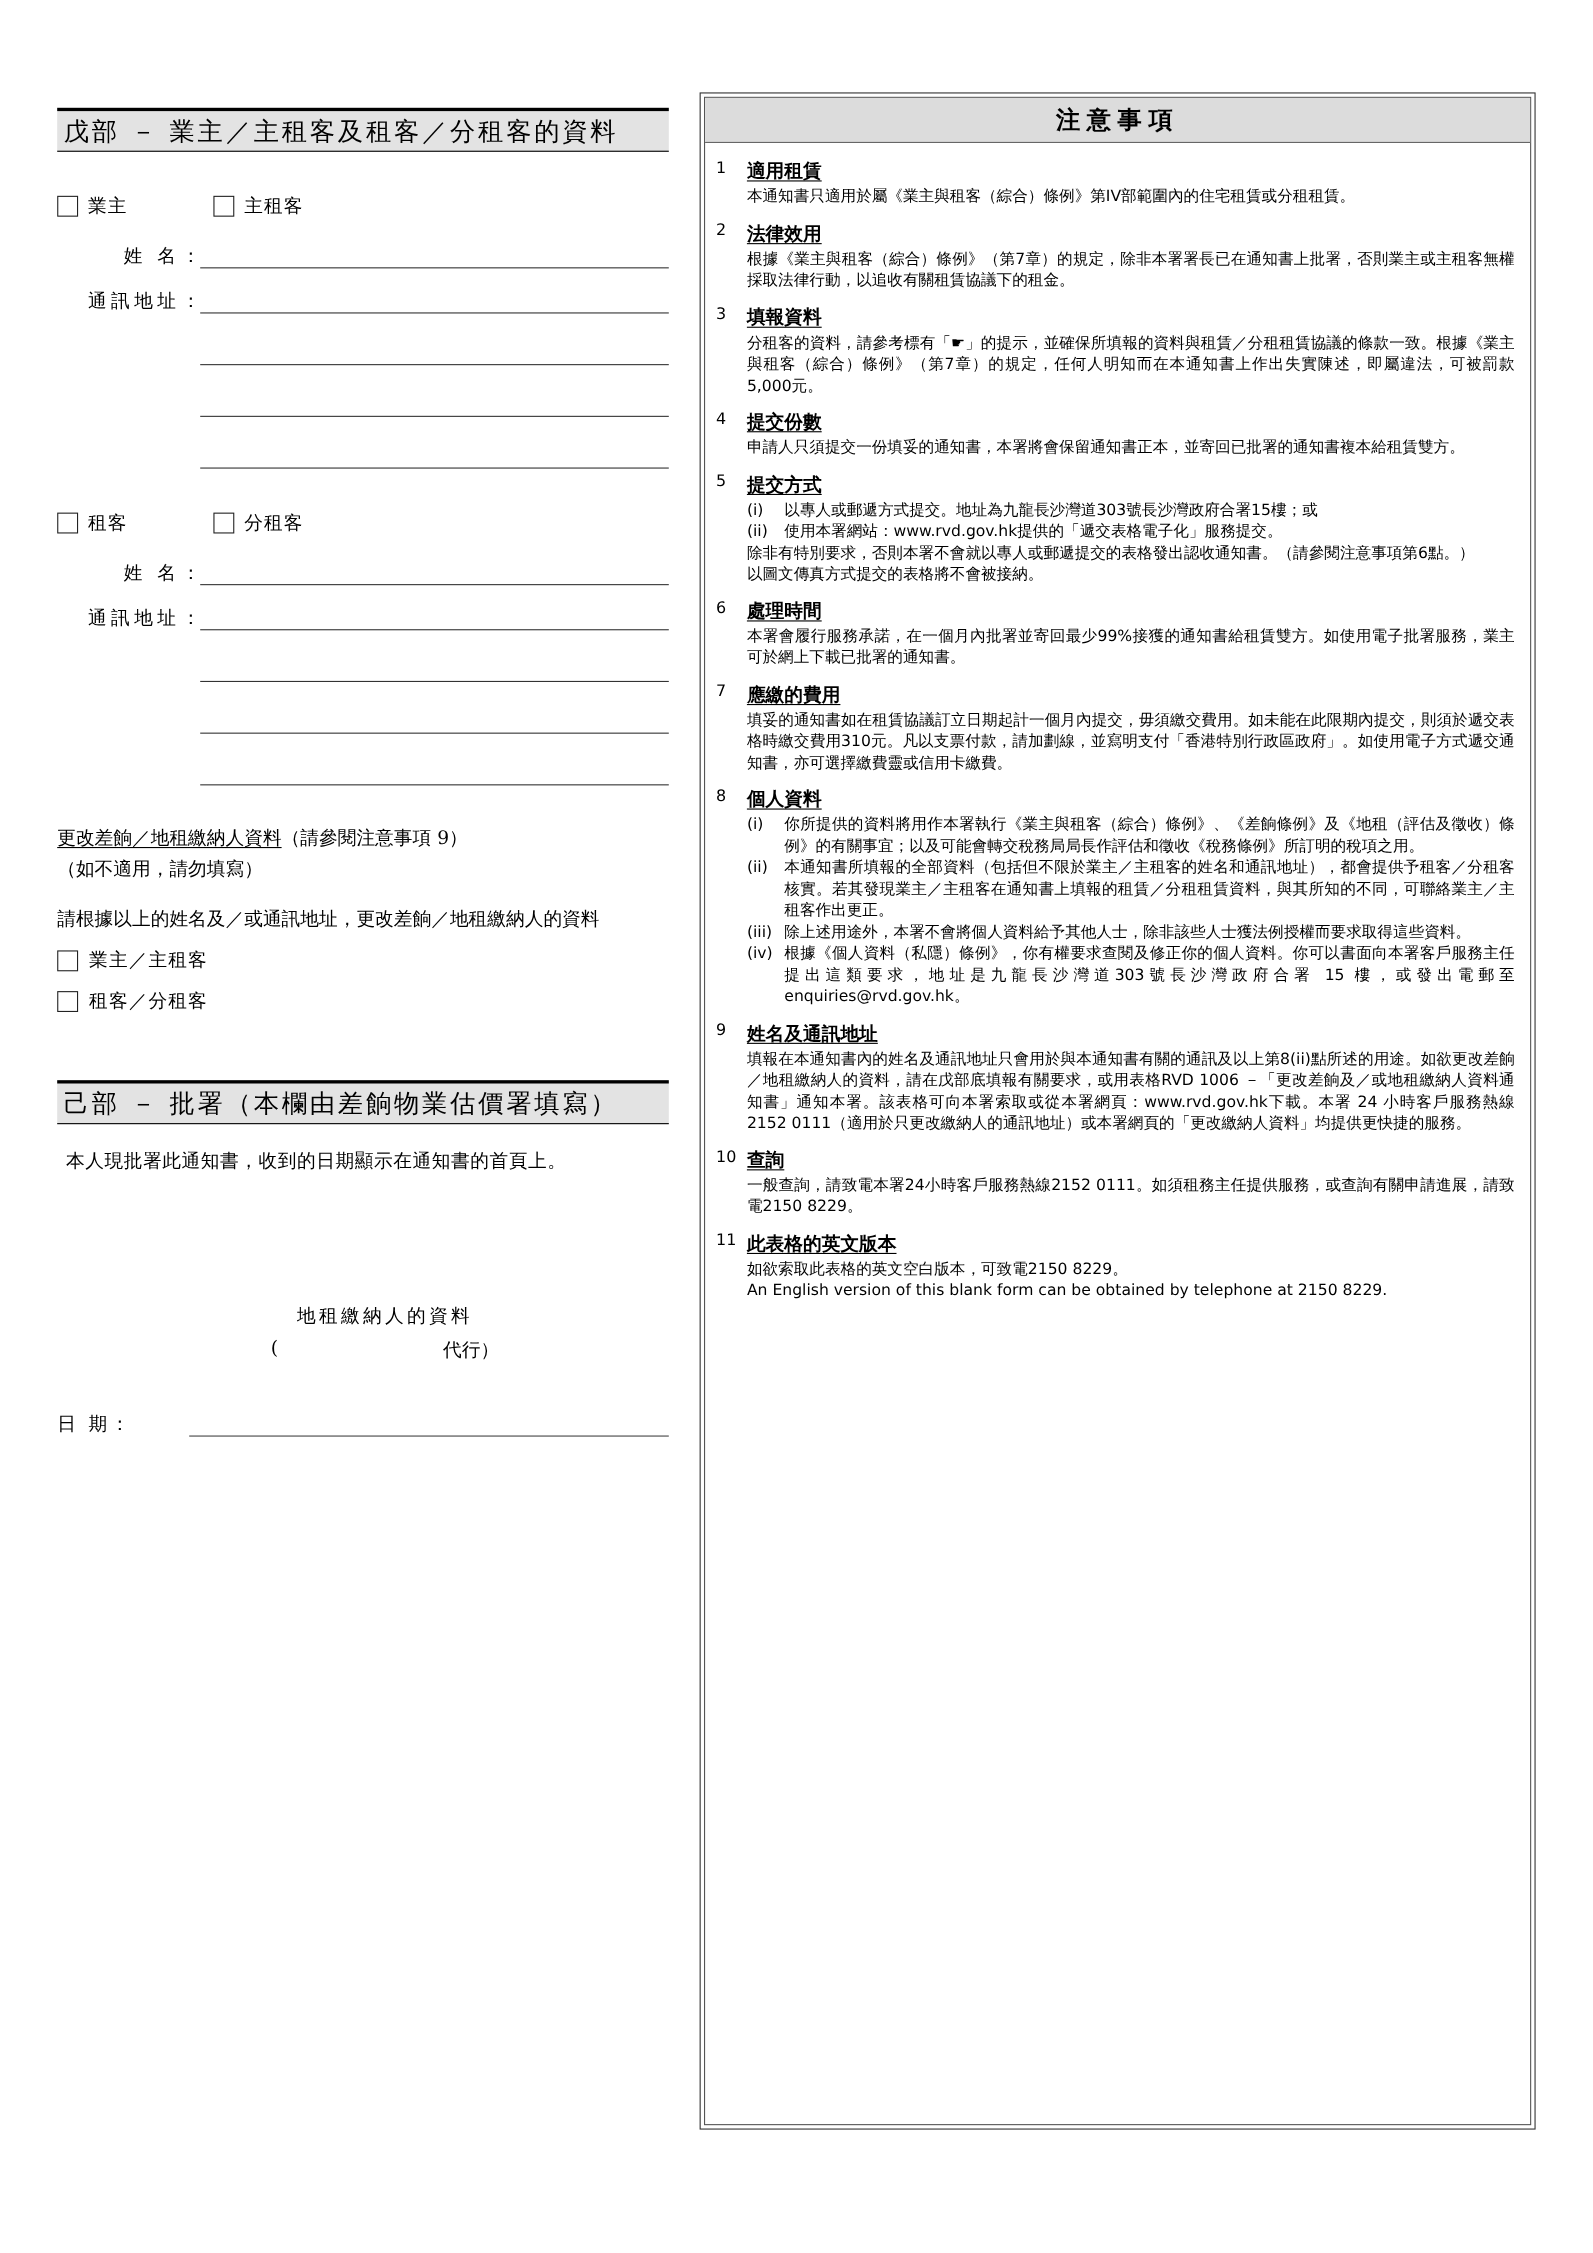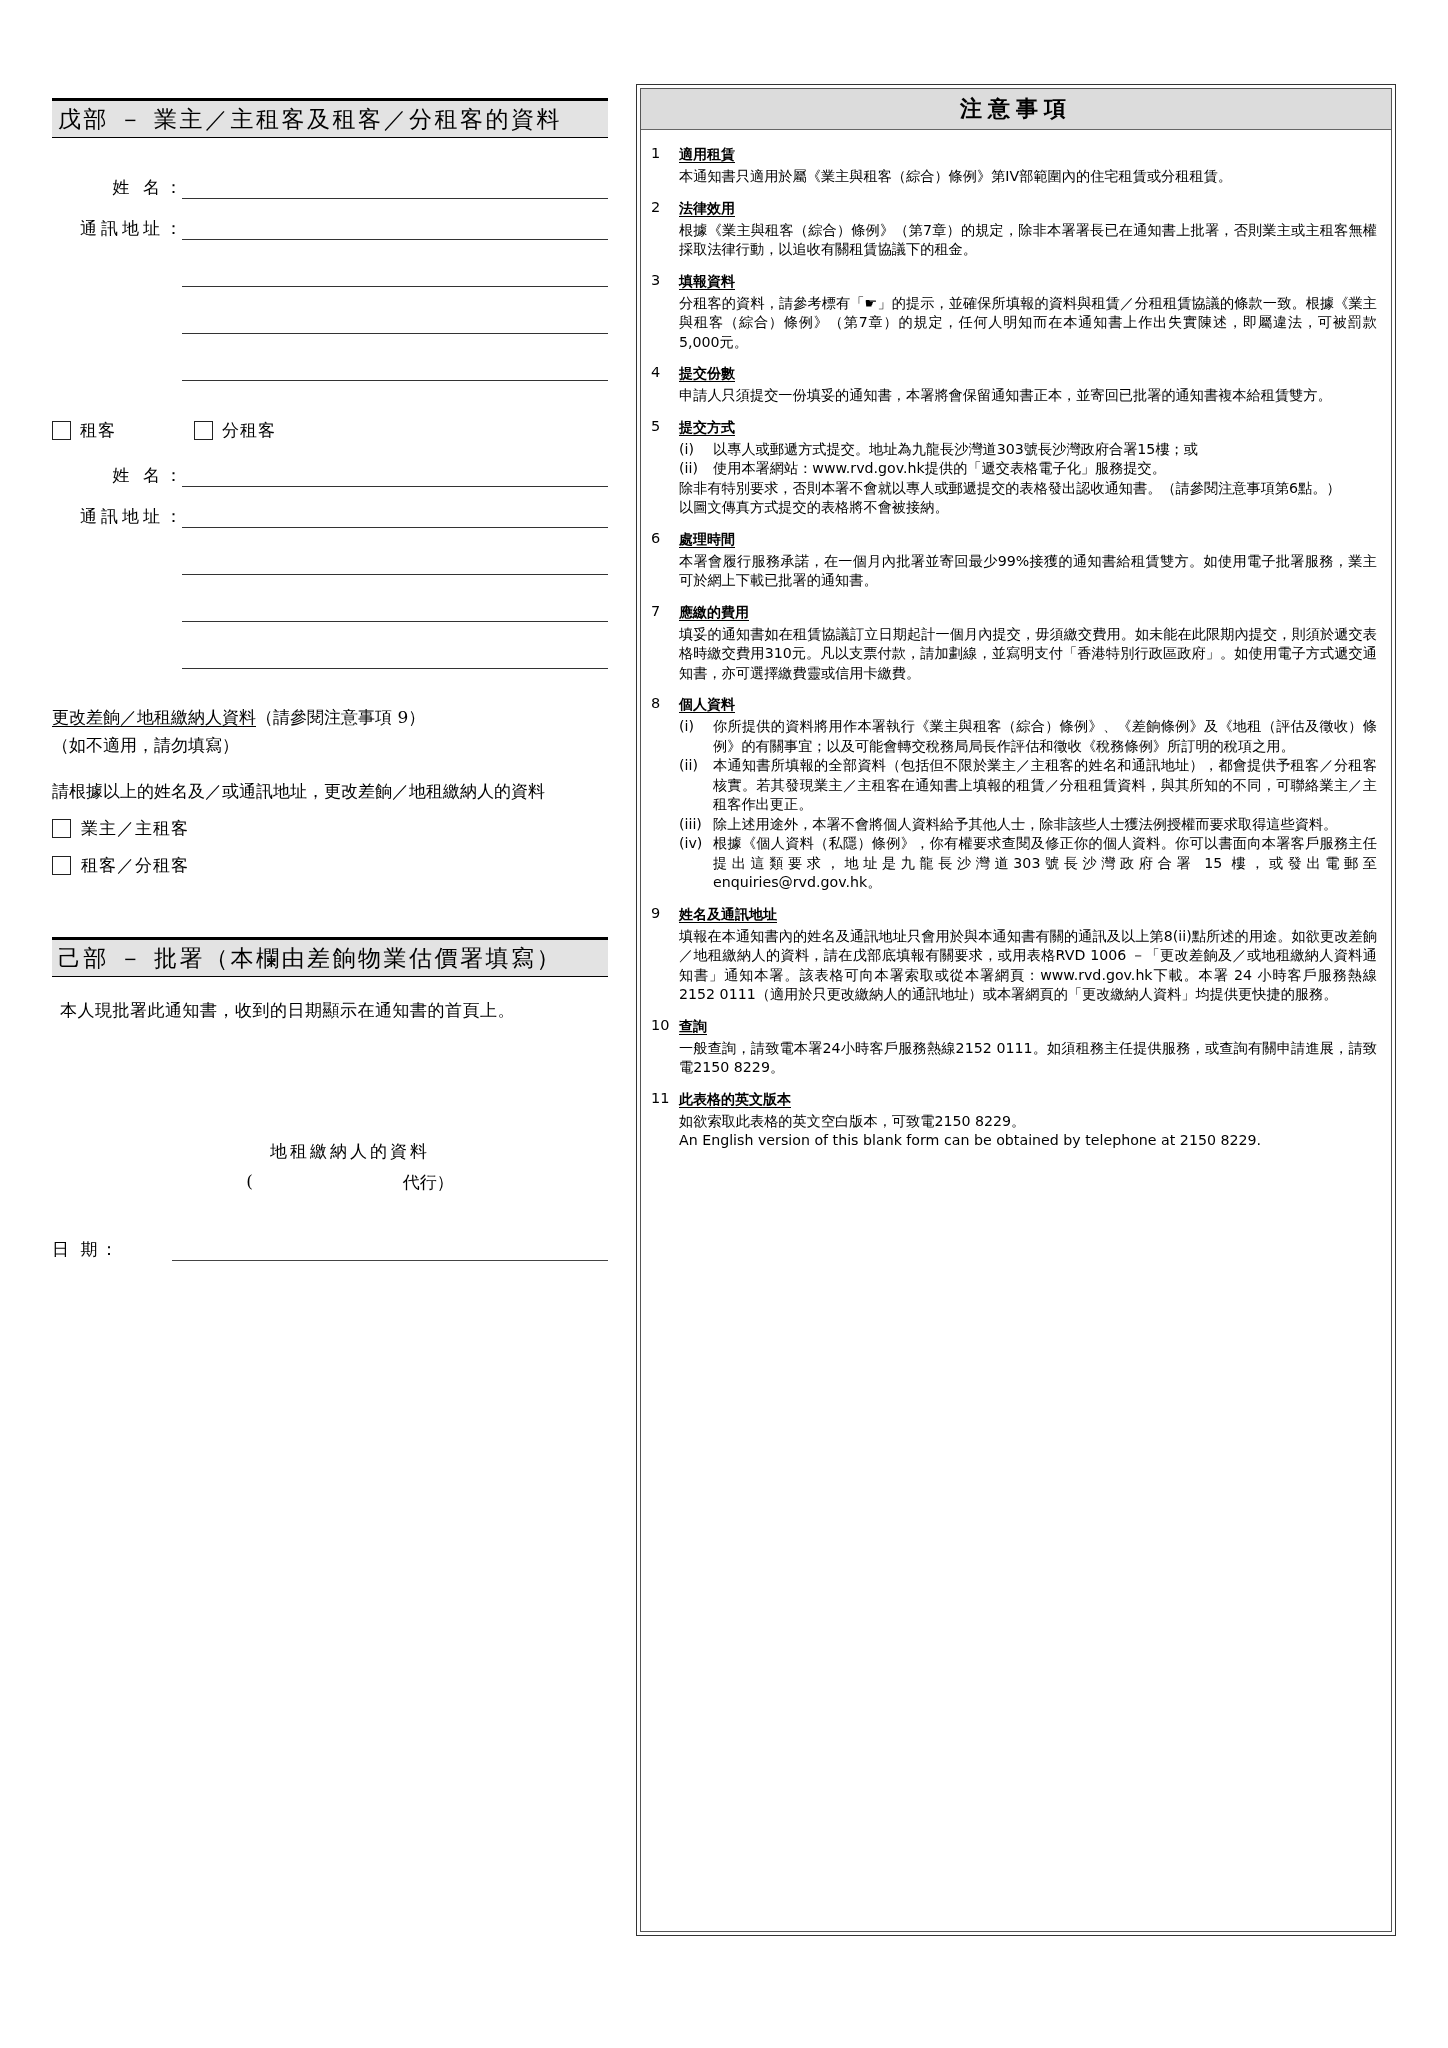--- a/index.html
+++ b/index.html
@@ -200,21 +200,21 @@
   .note-num {
     width: 28px;
     flex: none;
     font-size: 14.5px;
     font-family: "DejaVu Sans", "Liberation Sans", sans-serif;
     padding-top: 1px;
   }
   .note-body { flex: 1; }
   .note-title {
     font-family: "DejaVu Sans", "Liberation Sans", sans-serif;
-    font-size: 14px;
+    font-size: 17px;
     font-weight: bold;
     text-decoration: underline;
     text-underline-offset: 3px;
     display: inline-block;
     margin-bottom: 3px;
   }
   .note-p {
     font-family: "DejaVu Sans", "Liberation Sans", sans-serif;
     font-size: 14.2px;
     line-height: 19.5px;
@@ -242,20 +242,27 @@
 
 <div class="page">
 
   <div class="left-col">
 
     <div class="bar">
       <span class="bar-title">戊部 － 業主／主租客及租客／分租客的資料</span>
     </div>
 
     <div class="party-block">
+      <div class="chk-row">
+        <span class="chk"></span>
+        <span class="chk-label">業主</span>
+        <span class="chk-gap"></span>
+        <span class="chk"></span>
+        <span class="chk-label">主租客</span>
+      </div>
 
       <div class="field-row">
         <span class="field-label">姓 名</span>
         <span class="field-colon">：</span>
         <span class="field-line"></span>
       </div>
 
       <div class="field-row">
         <span class="field-label">通訊地址</span>
         <span class="field-colon">：</span>

